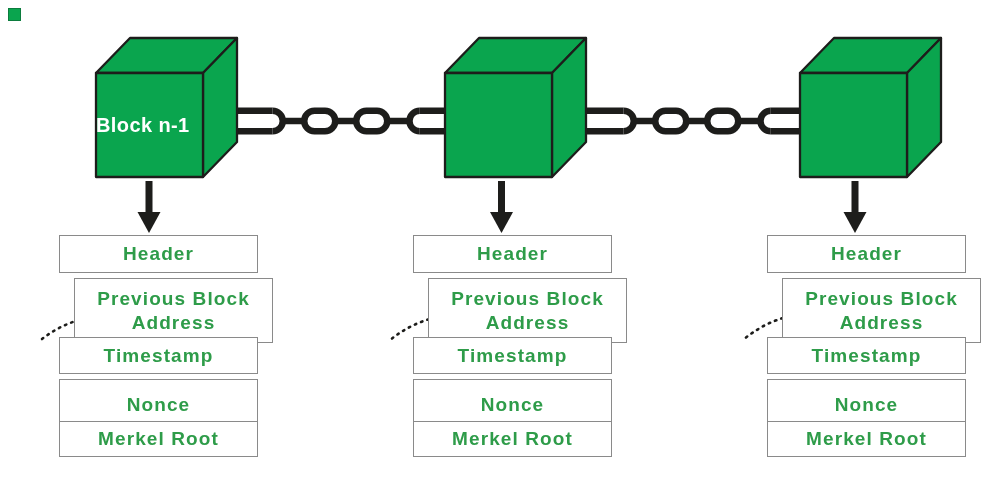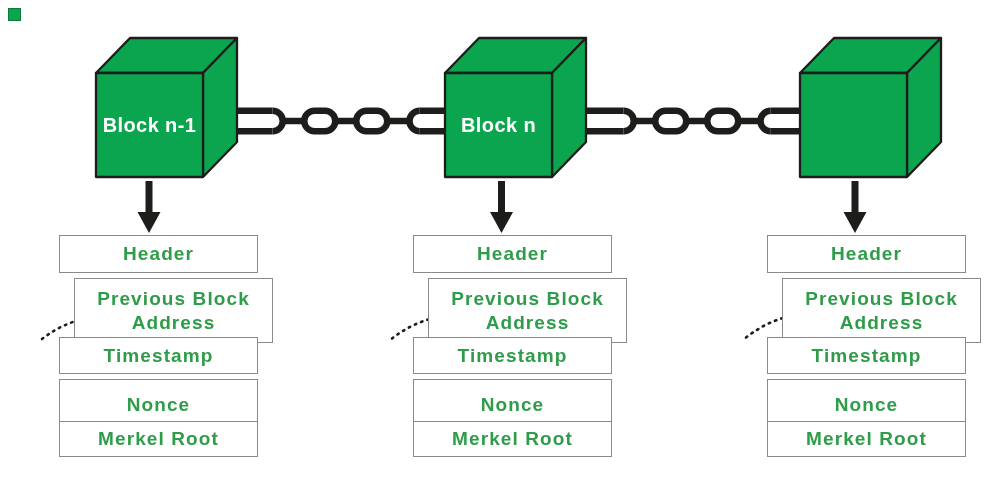--- a/index.html
+++ b/index.html
@@ -6,21 +6,21 @@
   .stage{
     position:relative;width:1001px;height:501px;background:#fff;overflow:hidden;
     font-family:"Liberation Sans",sans-serif;
   }
   svg.layer{position:absolute;left:0;top:0;}
   .corner-marker{
     position:absolute;left:8px;top:8px;width:13px;height:13px;
     background:#0AA54E;border:1px solid #0c7c3e;box-sizing:border-box;
   }
   .cube-label{
-    position:absolute;width:107px;top:113px;text-align:center;
+    position:absolute;width:89px;top:113px;text-align:center;
     color:#fff;font-weight:700;font-size:20px;letter-spacing:.4px;line-height:24px;
     white-space:nowrap;
   }
   .cube-label.c1{left:96px;}
   .cube-label.c2{left:445px;}
   .cube-label.c3{left:800px;}
   .col{position:absolute;top:235px;width:199px;height:225px;}
   .col.c1{left:59px;}
   .col.c2{left:413px;}
   .col.c3{left:767px;}
@@ -99,21 +99,20 @@
     <g fill="#1D1D1B">
       <polygon points="0,0 -11.5,-4.4 -11.5,4.4" transform="translate(110,314.8) rotate(-6)"></polygon>
       <polygon points="0,0 -11.5,-4.4 -11.5,4.4" transform="translate(462,313.8) rotate(-6)"></polygon>
       <polygon points="0,0 -11.5,-4.4 -11.5,4.4" transform="translate(814,312.8) rotate(-6)"></polygon>
     </g>
   </svg>
 
   <div class="corner-marker"></div>
 
   <div class="cube-label c1">Block n-1</div>
-  <div class="cube-label c2">Block n</div>
 
   <div class="col c1">
     <div class="cell r1">Header</div>
     <div class="cell r2">Previous Block Address</div>
     <div class="cell r3">Timestamp</div>
     <div class="cell r4">Nonce</div>
     <div class="cell r5">Merkel Root</div>
   </div>
 
   <div class="col c2">

